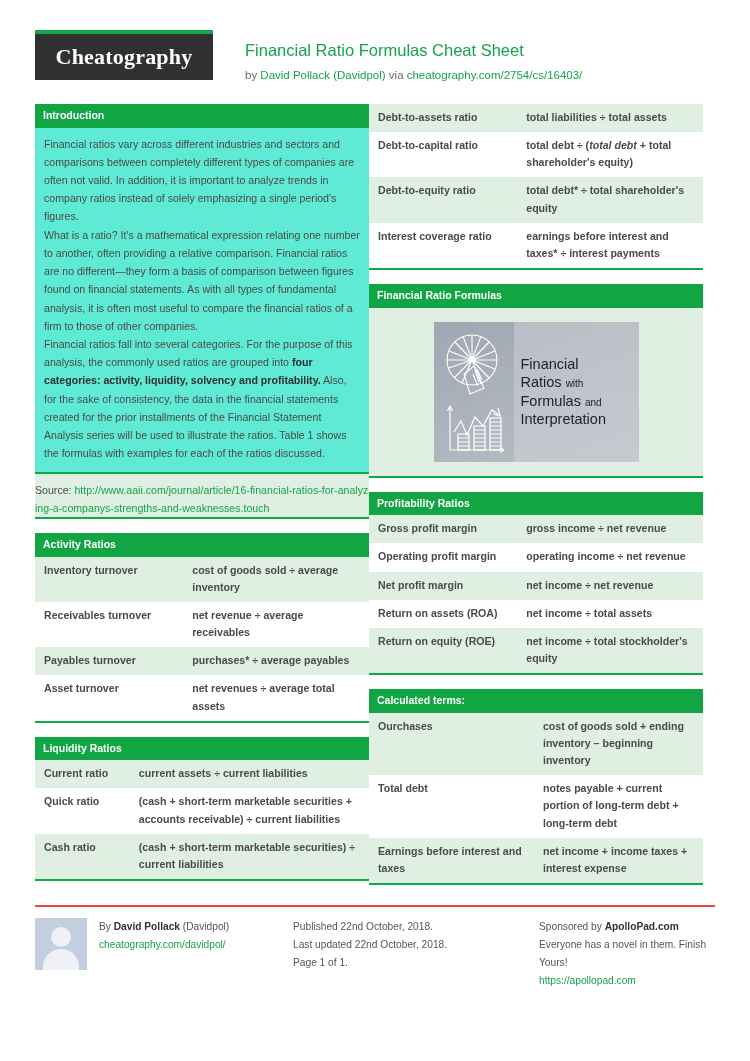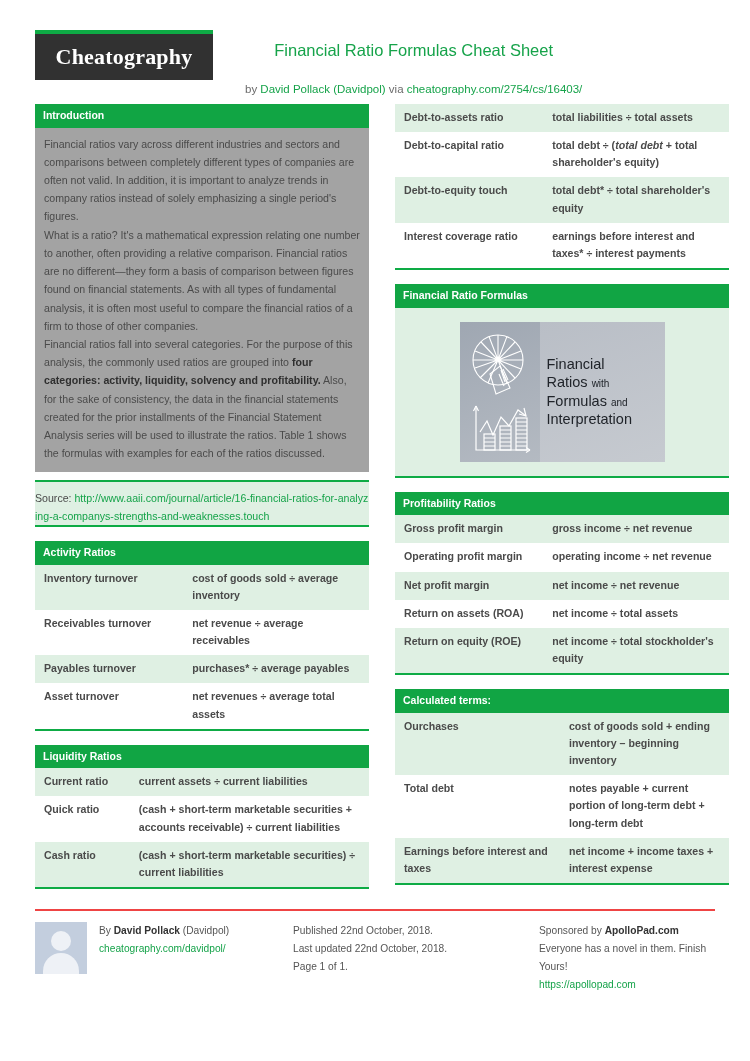--- a/index.html
+++ b/index.html
@@ -4,43 +4,43 @@
 <style>
   html,body{margin:0;padding:0;}
   body{
     width:750px;height:1061px;background:#ffffff;
     font-family:"Liberation Sans","DejaVu Sans",sans-serif;
     color:#3d3d3d;-webkit-font-smoothing:antialiased;
   }
   .page{position:relative;width:750px;height:1061px;box-sizing:border-box;padding:30px 35px 0 35px;}
 
   
-  .header{display:flex;align-items:flex-start;height:56px;margin-bottom:18px;text-align:center;}
+  .header{display:flex;align-items:flex-start;height:56px;margin-bottom:18px;}
   .logo-wrap{width:178px;height:50px;position:relative;flex:0 0 auto;}
   .logo-top{height:4px;background:#0eab45;width:100%;}
   .logo-box{height:46px;background:#313131;display:flex;align-items:center;justify-content:center;}
   .logo-text{color:#ffffff;font-family:"Liberation Serif","DejaVu Serif",serif;font-weight:bold;font-size:22px;letter-spacing:.2px;}
   .title-wrap{margin-left:32px;padding-top:9px;}
   .sheet-title{font-size:16.5px;color:#16a34a;font-weight:400;line-height:1.35;}
-  .byline{font-size:11.5px;color:#6b6b6b;margin-top:20px;line-height:1.4;}
+  .byline{font-size:11.5px;color:#6b6b6b;margin-top:6px;line-height:1.4;}
   .byline a{color:#16a34a;text-decoration:none;}
 
   
-  .columns{display:flex;gap:26px;align-items:flex-start;}
+  .columns{display:flex;gap:0;align-items:flex-start;}
   .col{width:334px;flex:0 0 334px;}
 
   
   .card{margin-bottom:14px;border-bottom:2px solid #0eab45;background:#ffffff;}
   .card-head{background:#11a544;color:#ffffff;font-size:10.5px;font-weight:bold;
              padding:5px 8px 6px 8px;line-height:1.2;}
-  .card-body{background:#a3a3a3;padding:7px 9px 9px 9px;}
+  .card-body{background:#5eead4;padding:7px 9px 9px 9px;}
   .para{font-size:10.6px;line-height:1.72;color:#4a4a4a;margin:0;}
   .para b{color:#2f2f2f;font-weight:bold;}
   .src{font-size:10.6px;line-height:1.72;color:#4a4a4a;border-top:2px solid #0eab45;
-       margin-top:8px;padding-top:7px;background:#dff0e3;}
+       padding-top:7px;background:#dff0e3;}
   .src a{color:#16a34a;text-decoration:none;word-break:break-all;}
 
   
   table{width:100%;border-collapse:collapse;table-layout:fixed;font-weight:bold;}
   td{font-size:10.6px;line-height:1.62;color:#4a4a4a;padding:5px 9px 6px 9px;vertical-align:top;}
   tr.odd td{background:#dff0e3;}
   tr.even td{background:#ffffff;}
   td.k{width:39%;}
   td.k-narrow{width:23%;}
   td.k-wide{width:44%;}
@@ -157,21 +157,21 @@
             <tbody>
           <tr class="odd">
             <td class="k">Debt-to-assets ratio</td>
             <td><span>total liabilities ÷ total assets</span><em></em><span></span></td>
           </tr>
           <tr class="even">
             <td class="k">Debt-to-capital ratio</td>
             <td><span>total debt ÷ (</span><em>total debt</em><span> + total shareholder's equity)</span></td>
           </tr>
           <tr class="odd">
-            <td class="k">Debt-to-equity touch</td>
+            <td class="k">Debt-to-equity ratio</td>
             <td><span>total debt* ÷ total shareholder's equity</span><em></em><span></span></td>
           </tr>
           <tr class="even">
             <td class="k">Interest coverage ratio</td>
             <td><span>earnings before interest and taxes* ÷ interest payments</span><em></em><span></span></td>
           </tr>
         </tbody>
           </table>
       </div>
 

